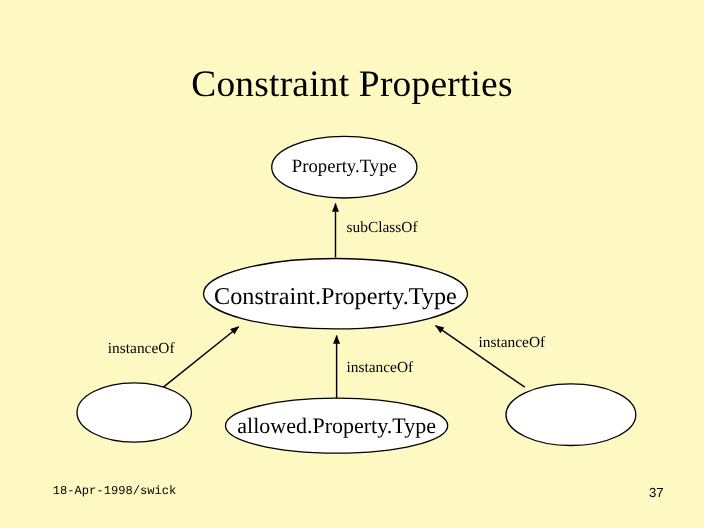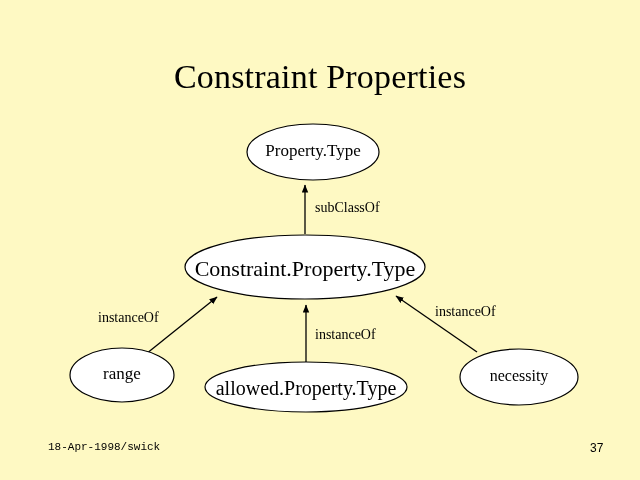--- a/index.html
+++ b/index.html
@@ -102,25 +102,23 @@
 
     <ellipse cx="306" cy="387" rx="101" ry="25" fill="#ffffff" stroke="#000000" stroke-width="1.2"></ellipse>
 
     <ellipse cx="519" cy="377" rx="59" ry="28" fill="#ffffff" stroke="#000000" stroke-width="1.2"></ellipse>
   </svg>
 
   <div class="node-label" style="left:213px; top:141px; width:200px; font-size:17px;">Property.Type</div>
 
   <div class="node-label" style="left:155px; top:256px; width:300px; font-size:22px;">Constraint.Property.Type</div>
 
-  <div class="node-label" style="left:22px; top:364px; width:200px; font-size:17px;">range</div>
 
   <div class="node-label" style="left:156px; top:377px; width:300px; font-size:20px;">allowed.Property.Type</div>
 
-  <div class="node-label" style="left:419px; top:367px; width:200px; font-size:16px;">necessity</div>
 
   <div class="edge-label" style="left:315px; top:200px;">subClassOf</div>
 
   <div class="edge-label" style="left:98px; top:310px;">instanceOf</div>
 
   <div class="edge-label" style="left:315px; top:327px;">instanceOf</div>
 
   <div class="edge-label" style="left:435px; top:304px;">instanceOf</div>
 
   <div id="footer-date">18-Apr-1998/swick</div>

